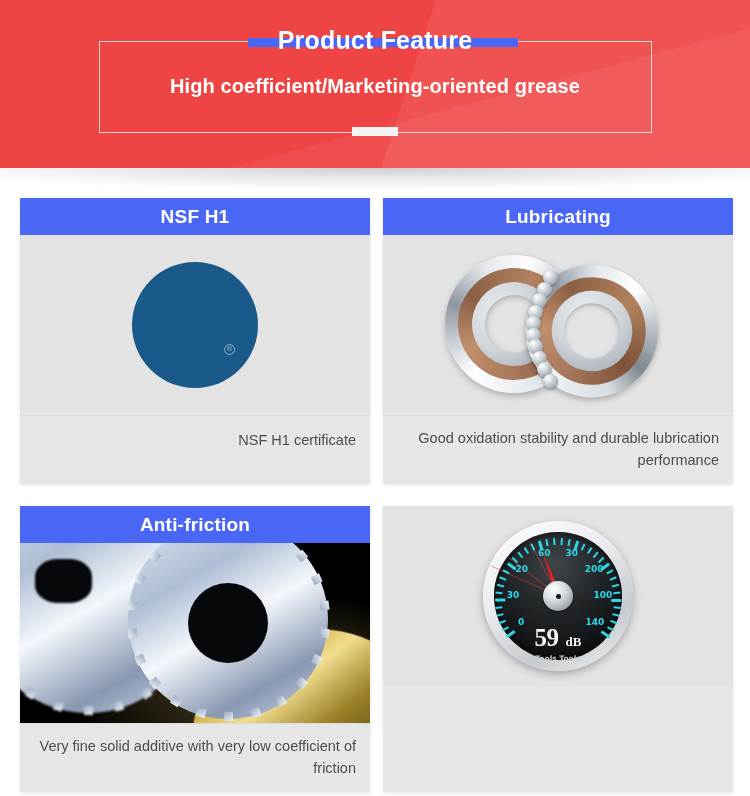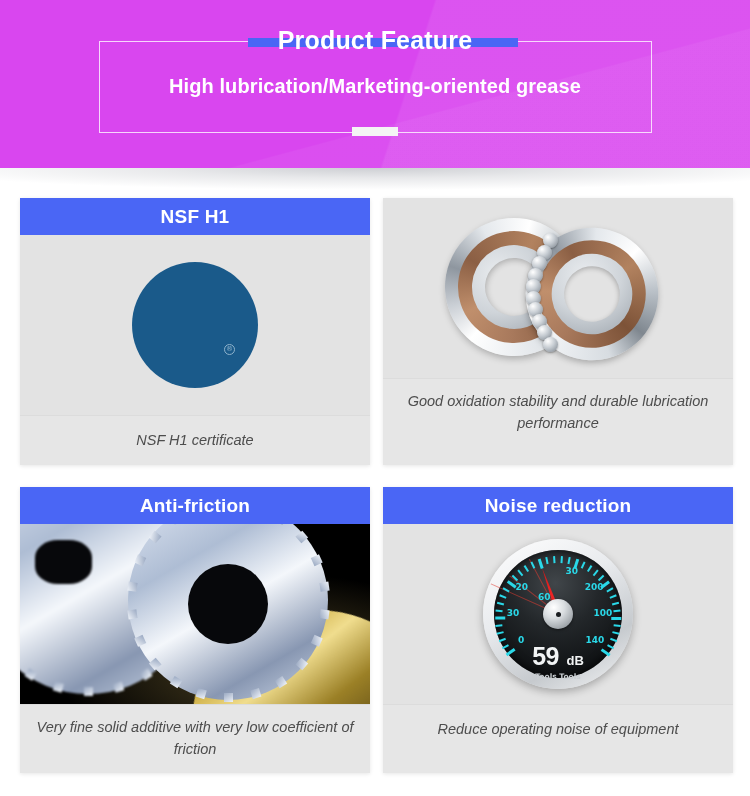--- a/index.html
+++ b/index.html
@@ -11,21 +11,21 @@
     font-family: "Liberation Sans", sans-serif;
     overflow: hidden;
     position: relative;
   }
 
   
   .banner {
     position: absolute;
     left: 0; top: 0;
     width: 750px; height: 168px;
-    background: #d946ef;
+    background: #ef4444;
     overflow: hidden;
   }
   .banner-sheen {
     position: absolute;
     left: 0; top: 0; width: 100%; height: 100%;
     background: linear-gradient(108deg,
         rgba(255,255,255,0) 0%,
         rgba(255,255,255,0) 54%,
         rgba(255,255,255,0.075) 54.3%,
         rgba(255,255,255,0.075) 100%);
@@ -129,23 +129,22 @@
     position: relative;
     overflow: hidden;
   }
   .card-media.full { background: #000; }
   .card-caption {
     background: #e6e6e6;
     border-top: 1px solid #dcdcdc;
     color: #4d4d4d;
     font-size: 14.5px;
     line-height: 22px;
-    text-align: center;
+    text-align: right;
     padding: 13px 14px 14px;
-    font-style: italic;
   }
   .card-caption.two-line { padding: 11px 14px 13px; }
 
   
   .nsf-logo {
     position: absolute;
     left: 50%; top: 50%;
     transform: translate(-50%,-50%);
     width: 126px; height: 126px;
     border-radius: 50%;
@@ -340,21 +339,21 @@
     margin: -2.5px 0 0 -2.5px;
     border-radius: 50%;
     background: #1a1d20;
   }
   .gauge-read {
     position: absolute;
     left: 0; top: 92px;
     width: 100%;
     text-align: center;
     color: #f2f4f5;
-    font-family: Liberation Sans, sans-serif;
+    font-family: Liberation Serif, serif;
     white-space: nowrap;
   }
   .gauge-read .v { font-size: 25px; font-weight: bold; letter-spacing: -0.5px; }
   .gauge-read .u { font-size: 13px; font-weight: bold; margin-left: 3px; }
   .gauge-brand {
     position: absolute;
     left: 0; top: 122px;
     width: 100%;
     text-align: center;
     color: #c9ced2;
@@ -368,40 +367,41 @@
 
 <div class="banner">
   <div class="banner-sheen"></div>
   <div class="banner-sheen2"></div>
 
   <div class="banner-frame">
     <div class="frame-gap"></div>
   </div>
 
   <div class="banner-title">Product Feature</div>
-  <div class="banner-sub">High lubrication/Marketing-oriented grease</div>
+  <div class="banner-sub">High coefficient/Marketing-oriented grease</div>
   <div class="banner-dash"></div>
 </div>
 <div class="banner-shadow"></div>
 
 <div class="grid">
 
   <div class="row">
 
     <div class="card">
       <div class="card-head">NSF H1</div>
       <div class="card-media">
         <div class="nsf-logo">
           <span class="nsf-reg">®</span>
         </div>
       </div>
       <div class="card-caption">NSF  H1 certificate</div>
     </div>
 
     <div class="card">
+      <div class="card-head">Lubricating</div>
       <div class="card-media">
         <div class="bearings">
           <div class="bear bear-outer bear1">
             <div class="bear-inner-ring"></div>
             <div class="bear-bore"></div>
             <div class="bear-bore-in"></div>
           </div>
           <div class="bear bear-outer bear2">
             <div class="bear-inner-ring"></div>
             <div class="bear-bore"></div>
@@ -469,21 +469,20 @@
               <div class="tooth" style="transform: rotate(294.545deg) translateY(-97px);"></div>
               <div class="tooth" style="transform: rotate(310.909deg) translateY(-97px);"></div>
               <div class="tooth" style="transform: rotate(327.273deg) translateY(-97px);"></div>
             </div>
         </div>
       </div>
       <div class="card-caption two-line">Very fine solid additive with very low coefficient of friction</div>
     </div>
 
     <div class="card">
-      <div class="card-head">Noise reduction</div>
       <div class="card-media">
         <div class="gauge-wrap">
           <div class="gauge-bezel"></div>
           <div class="gauge-face">
             <div class="hairline" style="transform:rotate(-52deg)"></div>
             <div class="hairline" style="transform:rotate(-28deg)"></div>
             <div class="hairline" style="transform:rotate(-66deg);height:74px;"></div>
             <div class="needle" style="transform: rotate(-19.6429deg);"></div>
             <div class="hub"></div>
             <div class="gauge-read">
@@ -523,25 +522,24 @@
               <div class="tick" style="transform: rotate(82.1429deg);"></div>
               <div class="tick major" style="transform: rotate(89.2857deg);"></div>
               <div class="tick" style="transform: rotate(96.4286deg);"></div>
               <div class="tick" style="transform: rotate(103.571deg);"></div>
               <div class="tick" style="transform: rotate(110.714deg);"></div>
               <div class="tick" style="transform: rotate(117.857deg);"></div>
               <div class="tick major" style="transform: rotate(125deg);"></div>
               <div class="num" style="left: 27.1382px; top: 89.8109px;">0</div>
               <div class="num" style="left: 19.0035px; top: 63.439px;">30</div>
               <div class="num" style="left: 27.7931px; top: 37.2781px;">20</div>
-              <div class="num" style="left: 50.201px; top: 21.1679px; margin-top: 26px;">60</div>
+              <div class="num" style="left: 50.201px; top: 21.1679px;">60</div>
               <div class="num" style="left: 77.799px; top: 21.1679px;">30</div>
               <div class="num" style="left: 100.207px; top: 37.2781px;">200</div>
               <div class="num" style="left: 108.997px; top: 63.439px;">100</div>
               <div class="num" style="left: 100.862px; top: 89.8109px;">140</div>
             </div>
         </div>
       </div>
-      <div class="card-caption">Reduce operating noise of equipment</div>
     </div>
 
   </div>
 </div>
 
 </body></html>

